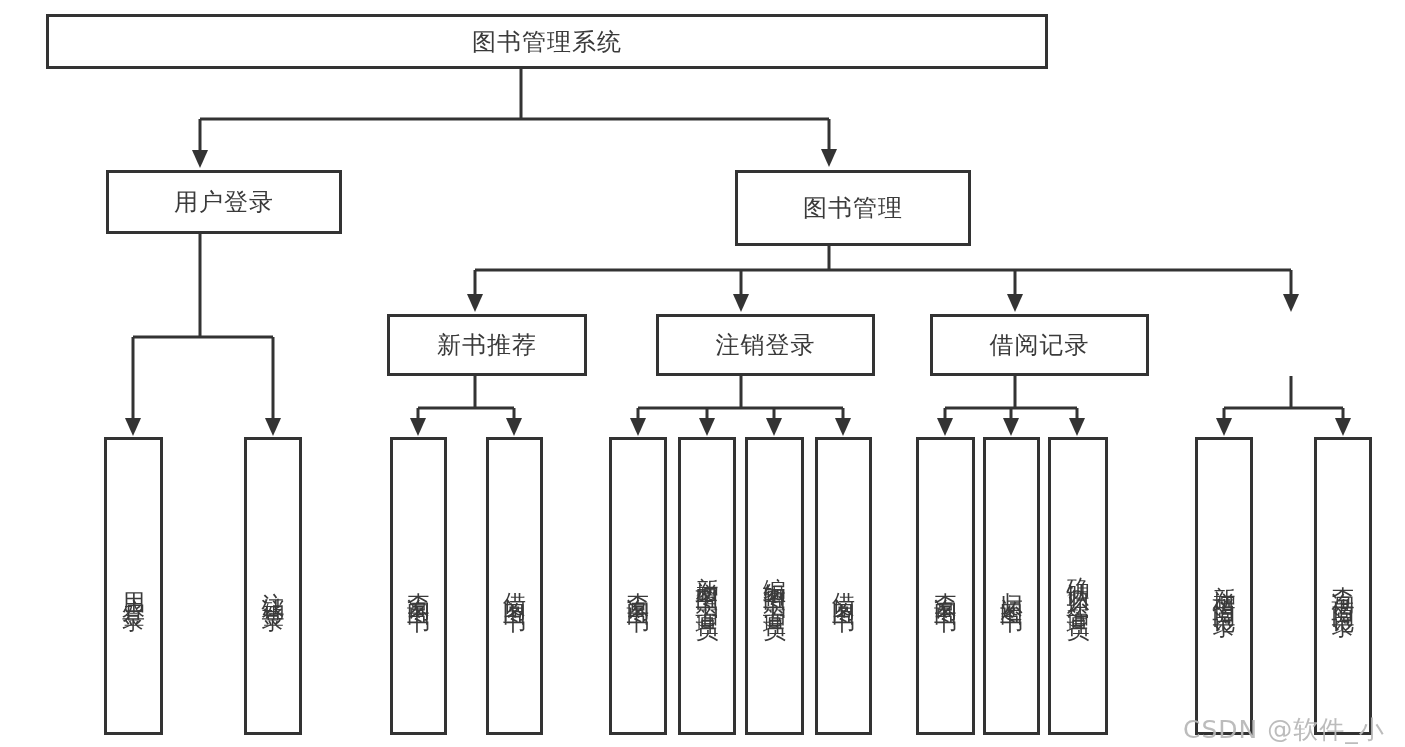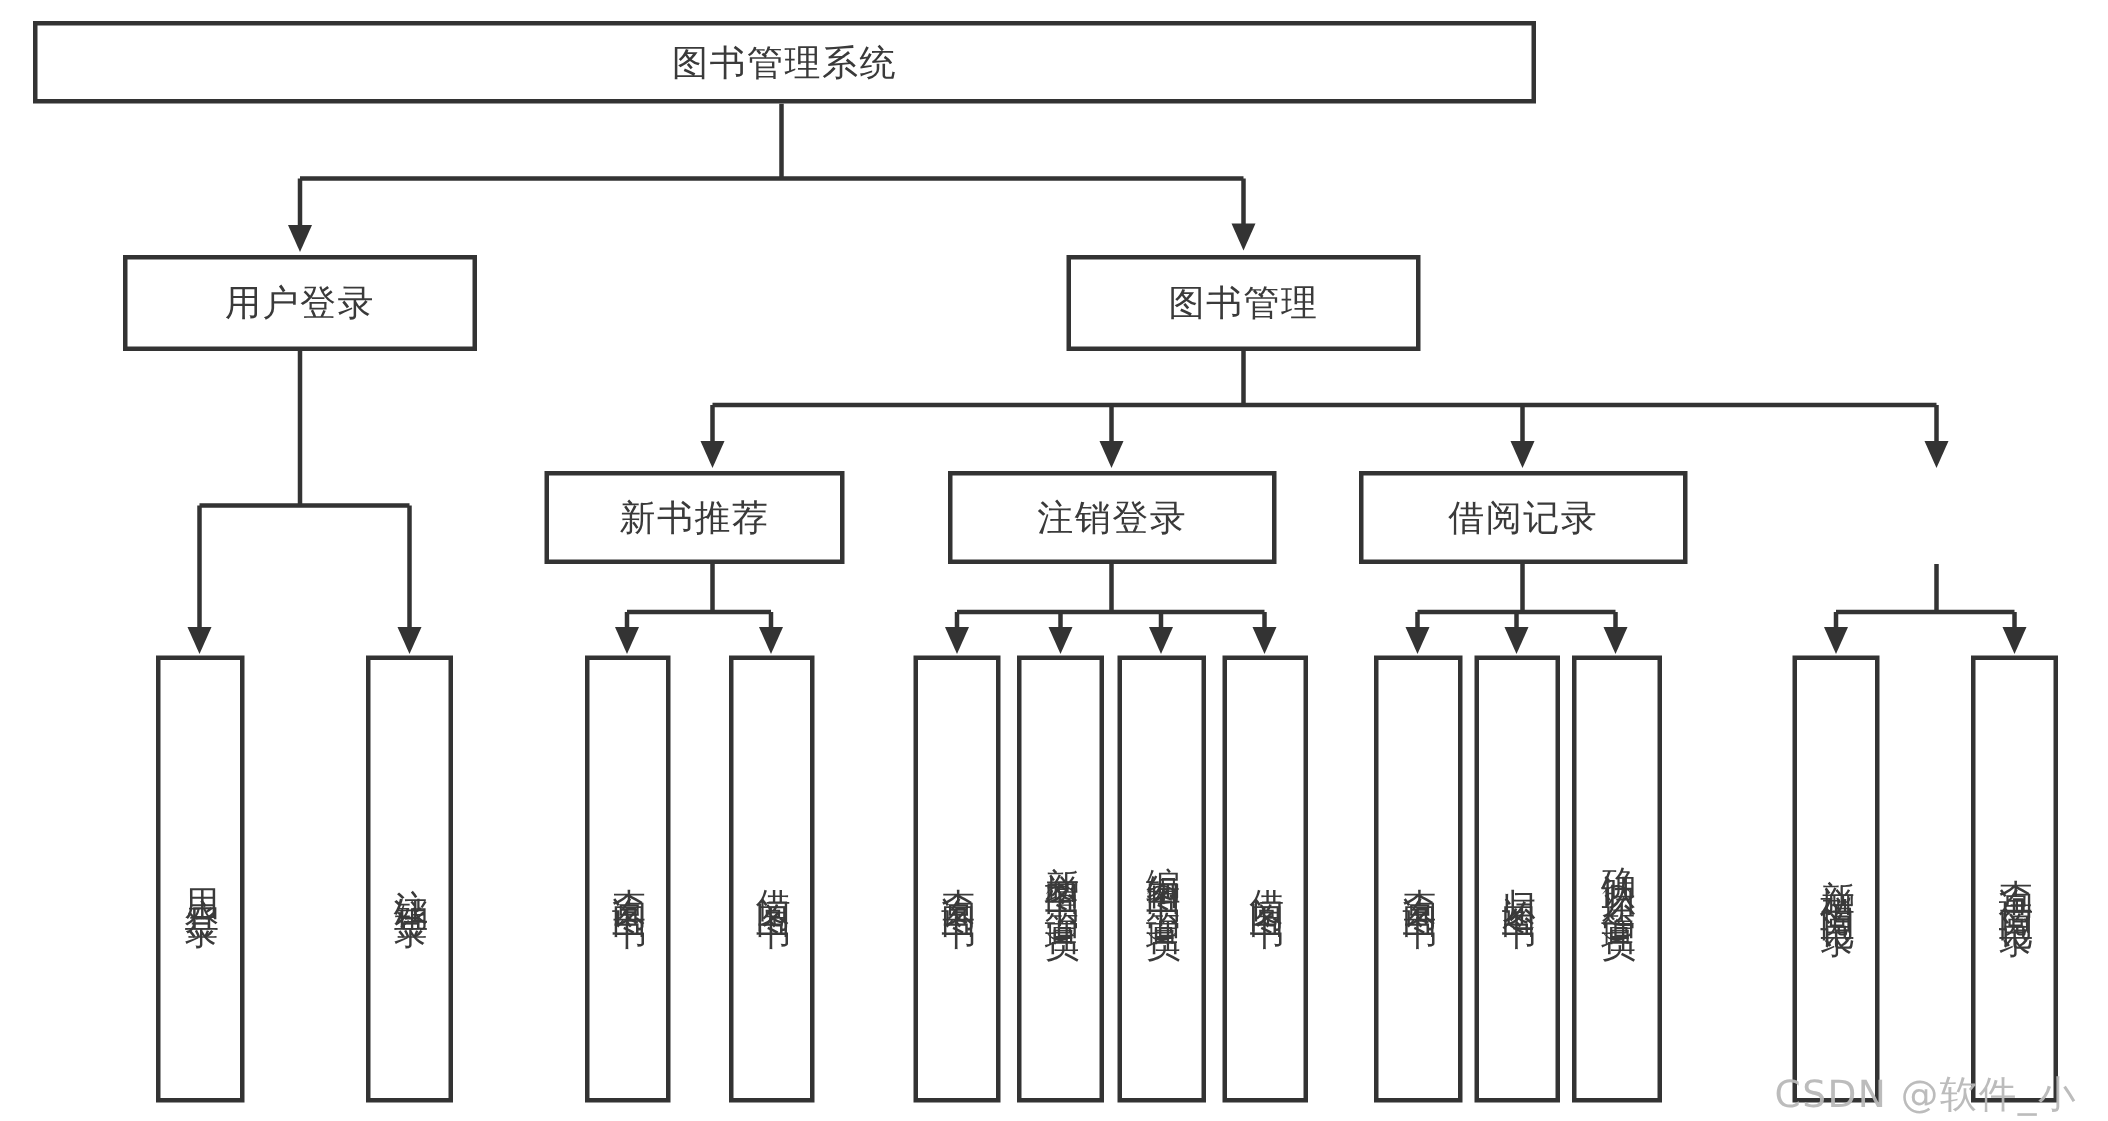--- a/index.html
+++ b/index.html
@@ -6,21 +6,21 @@
   .stage{
     position:relative;width:1405px;height:747px;background:#ffffff;overflow:hidden;
     font-family:"DejaVu Sans",sans-serif;color:#3a3a3a;
   }
   .wires{position:absolute;left:0;top:0;width:1405px;height:747px;}
   .node{
     position:absolute;box-sizing:border-box;background:#ffffff;
     border:3px solid #333333;display:flex;align-items:center;justify-content:center;
     text-align:center;white-space:nowrap;
   }
-  .node.h{font-size:24px;letter-spacing:1px;}
+  .node.h{font-size:24px;letter-spacing:1px;margin-left:24px;}
   .node.v{font-size:23px;}
   .node.v .vt{
     writing-mode:vertical-rl;text-orientation:mixed;
     letter-spacing:6px;line-height:1;
   }
   .watermark{
     position:absolute;left:1183px;top:713px;z-index:10;
     font-size:25px;letter-spacing:1px;color:rgba(184,184,184,0.95);
   }
 </style>
@@ -77,21 +77,21 @@
         <line x1="1224" y1="408" x2="1224" y2="420" stroke="#333333" stroke-width="3"></line>
         <polygon points="1216,418 1232,418 1224,436"></polygon>
         <line x1="1343" y1="408" x2="1343" y2="420" stroke="#333333" stroke-width="3"></line>
         <polygon points="1335,418 1351,418 1343,436"></polygon>
       </g>
   </svg>
 
   <div class="node h" style="left:22px;top:14px;width:1002px;height:55px">图书管理系统</div>
 
   <div class="node h" style="left:82px;top:170px;width:236px;height:64px">用户登录</div>
-  <div class="node h" style="left:711px;top:170px;width:236px;height:64px">图书管理</div>
+  <div class="node h" style="left:711px;top:170px;width:236px;height:76px">图书管理</div>
 
   <div class="node h" style="left:363px;top:314px;width:200px;height:62px">新书推荐</div>
   <div class="node h" style="left:632px;top:314px;width:219px;height:62px">注销登录</div>
   <div class="node h" style="left:906px;top:314px;width:219px;height:62px">借阅记录</div>
 
   <div class="node v" style="left:104px;top:437px;width:59px;height:298px">
     <span class="vt">用户登录</span>
     </div>
   <div class="node v" style="left:244px;top:437px;width:58px;height:298px">
     <span class="vt">注销登录</span>

